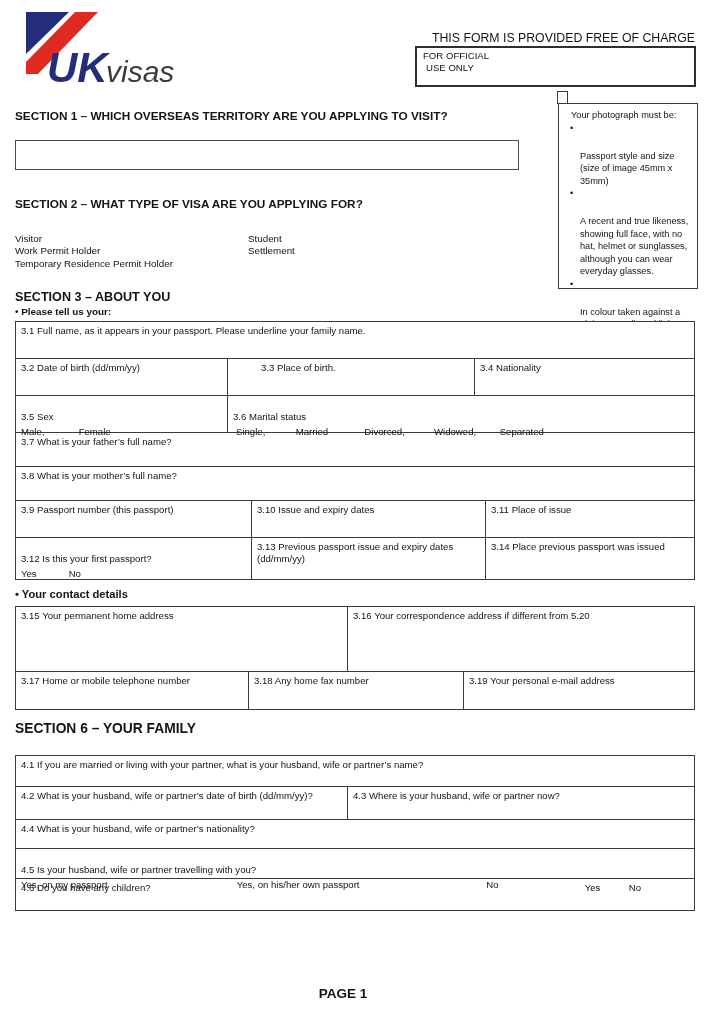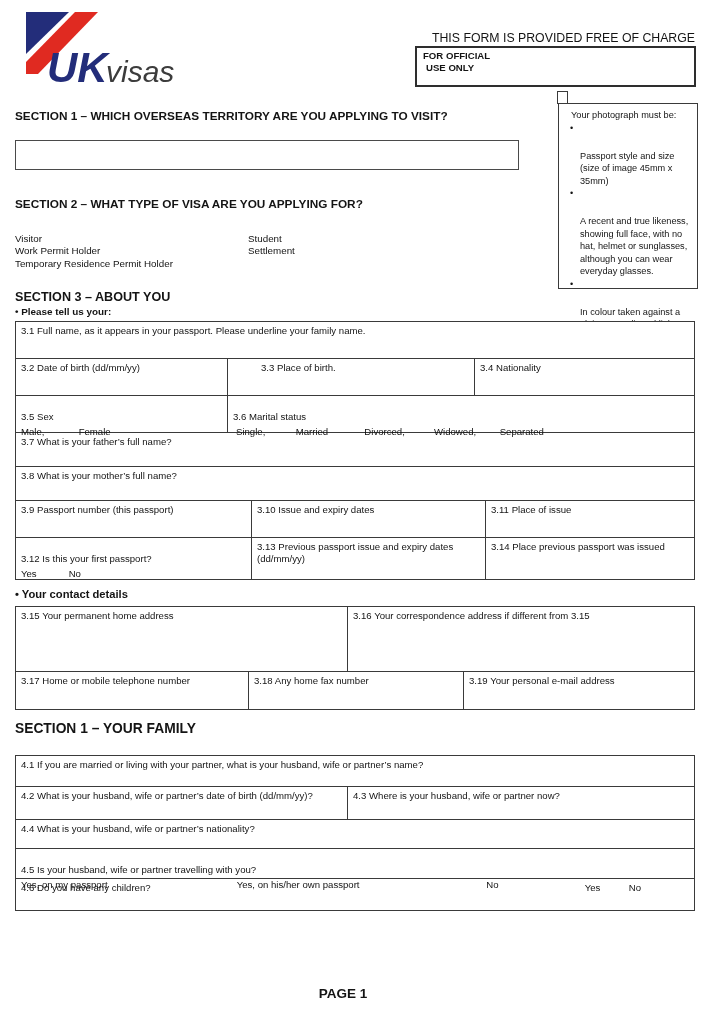--- a/index.html
+++ b/index.html
@@ -10,21 +10,21 @@
     position:relative; overflow:hidden;
   }
   #page { position:relative; width:706px; height:1024px; background:#fff; }
 
   
   .hdr-title { position:absolute; top:15px; right:10px; font-size:12.3px; font-weight:bold; white-space:nowrap; }
   .hdr-sub   { position:absolute; top:31px; right:11px; font-size:12.3px; font-weight:normal; white-space:nowrap; }
   .official-box {
     position:absolute; left:415px; top:46px; width:281px; height:41px;
     border:2px solid #2e2e2e; padding:2px 0 0 6px;
-    font-size:9.6px; font-weight:bold; line-height:11.5px;
+    font-size:9.6px; font-weight:normal; line-height:11.5px;
   }
   .official-box .l2 { padding-left:3px; }
   .logo { position:absolute; left:12px; top:4px; }
 
   
   .sec-heading { position:absolute; font-weight:bold; font-size:11.8px; white-space:nowrap; }
   #sec1-h { left:15px; top:109px; }
   #sec2-h { left:15px; top:197px; }
   #sec3-h { left:15px; top:290px; font-size:12.6px; }
   #sec4-h { left:15px; top:721px; font-size:13.8px; }
@@ -172,30 +172,30 @@
       <div class="td" style="width:234px;">3.13 Previous passport issue and expiry dates
 (dd/mm/yy)</div>
       <div class="td grow">3.14 Place previous passport was issued</div>
     </div>
   </div>
 
   <div id="contact-h">• Your contact details</div>
   <div class="tbl" id="tblB">
     <div class="tr" style="height:64px;">
       <div class="td" style="width:331px;">3.15 Your permanent home address</div>
-      <div class="td grow">3.16 Your correspondence address if different from 3.15</div>
+      <div class="td grow">3.16 Your correspondence address if different from 5.20</div>
     </div>
     <div class="tr" style="height:38px;">
       <div class="td" style="width:232px;">3.17 Home or mobile telephone number</div>
       <div class="td" style="width:215px;">3.18 Any home fax number</div>
       <div class="td grow">3.19 Your personal e-mail address</div>
     </div>
   </div>
 
-  <div class="sec-heading" id="sec4-h">SECTION 1 – YOUR FAMILY</div>
+  <div class="sec-heading" id="sec4-h">SECTION 6 – YOUR FAMILY</div>
   <div class="tbl" id="tblC">
     <div class="tr" style="height:30px;">
       <div class="td grow">4.1 If you are married or living with your partner, what is your husband, wife or partner’s name?</div>
     </div>
     <div class="tr" style="height:33px;">
       <div class="td" style="width:331px;">4.2 What is your husband, wife or partner’s date of birth (dd/mm/yy)?</div>
       <div class="td grow">4.3 Where is your husband, wife or partner now?</div>
     </div>
     <div class="tr" style="height:29px;">
       <div class="td grow">4.4 What is your husband, wife or partner’s nationality?</div>

